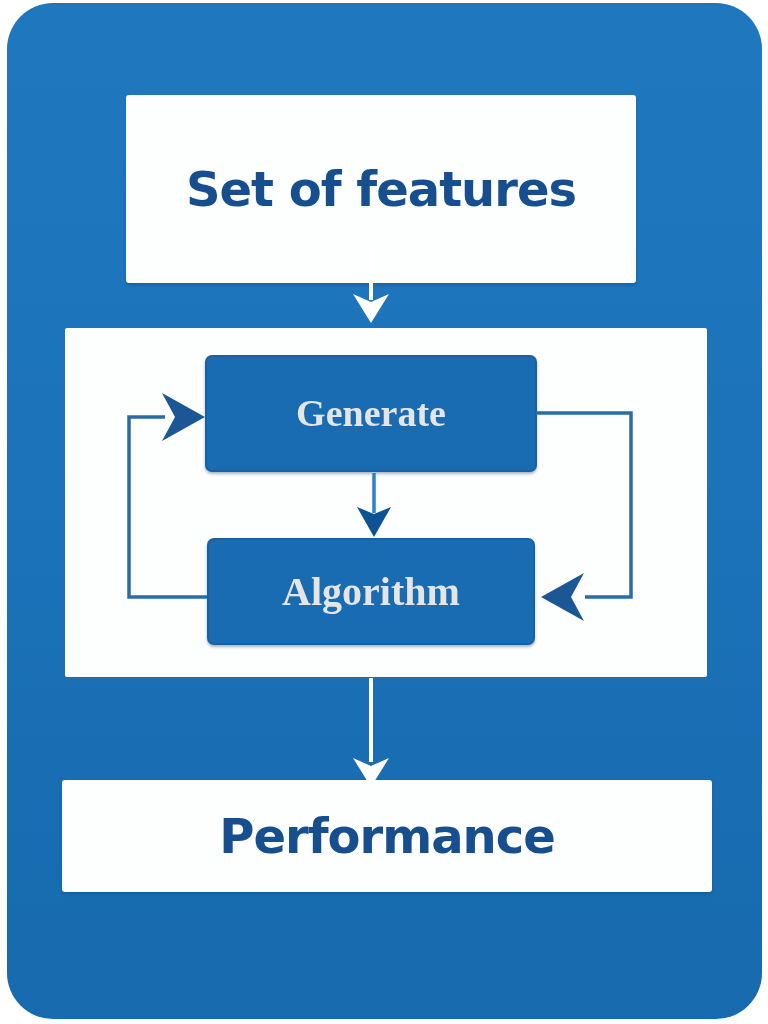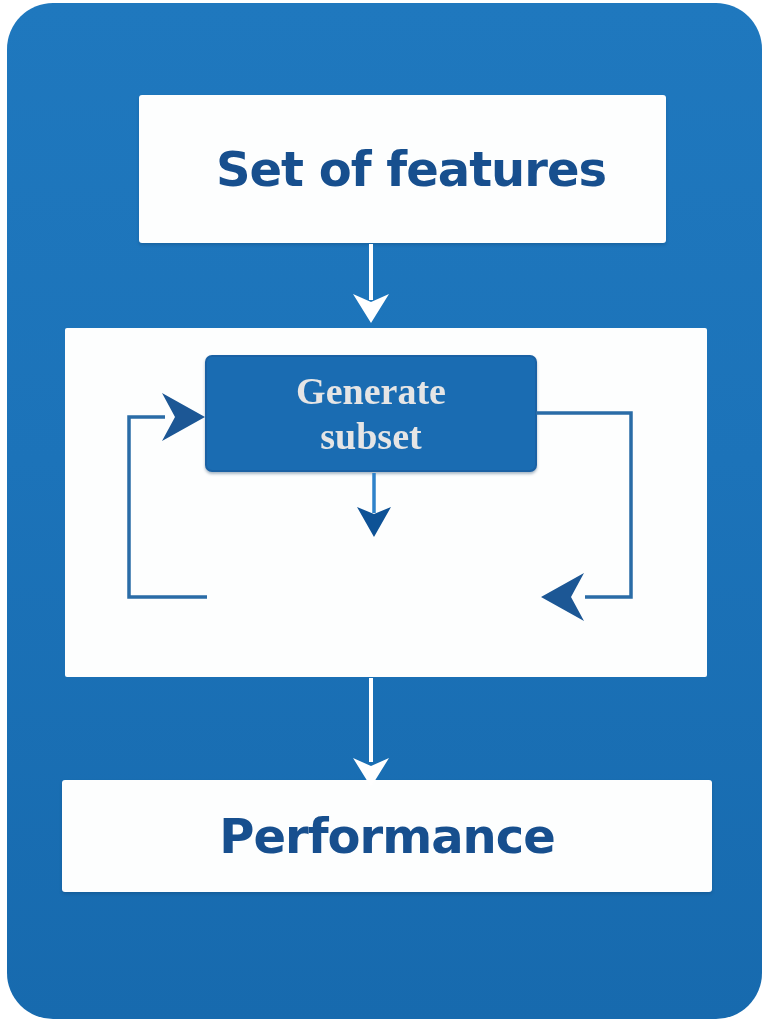--- a/index.html
+++ b/index.html
@@ -31,21 +31,21 @@
     justify-content: center;
     box-shadow: 0 2px 3px rgba(10, 50, 90, 0.25);
   }
   .white-node .label {
     color: #174f8e;
     font-weight: 700;
     font-size: 48px;
     letter-spacing: -1px;
     white-space: nowrap;
   }
-  .node-set { left: 139px; top: 95px; width: 510px; height: 148px; padding-left: 17px; }
+  .node-set { left: 126px; top: 95px; width: 510px; height: 188px; }
   .loop-container {
     position: absolute;
     left: 65px; top: 328px;
     width: 642px; height: 349px;
     background: #fdfefe;
     border-radius: 2px;
   }
   .blue-node {
     position: absolute;
     background: #1a6cb2;
@@ -87,24 +87,26 @@
 
   <div class="white-node node-set">
     <span class="label">Set of features</span>
   </div>
 
   <div class="loop-container"></div>
 
   <div class="blue-node node-generate">
     <span class="label">
       <span style="display:block">Generate</span>
-      <span style="display:block">subset</span>
     </span>
   </div>
 
+  <div class="blue-node node-algorithm">
+    <span class="label">Algorithm</span>
+  </div>
 
   <div class="white-node node-performance">
     <span class="label">Performance</span>
   </div>
 
   <svg class="edges-svg" viewBox="0 0 768 1024">
 
     <g>
       <line x1="371" y1="244" x2="371" y2="300" stroke="#ffffff" stroke-width="4"></line>
       <polygon points="371,323 353,294 371,302 389,294" fill="#ffffff"></polygon>

